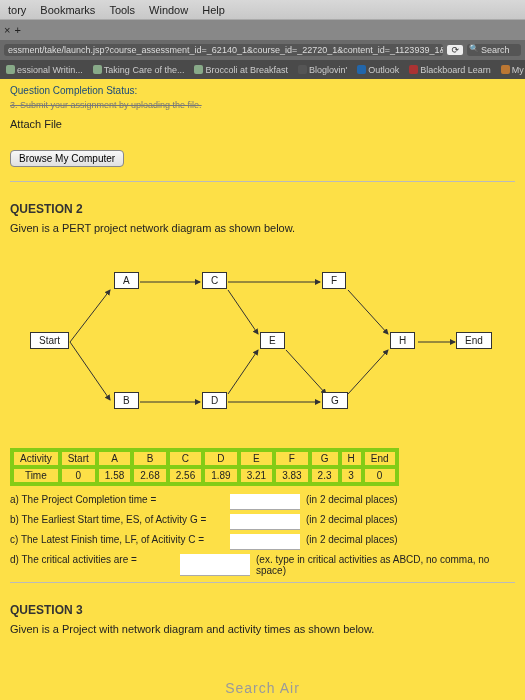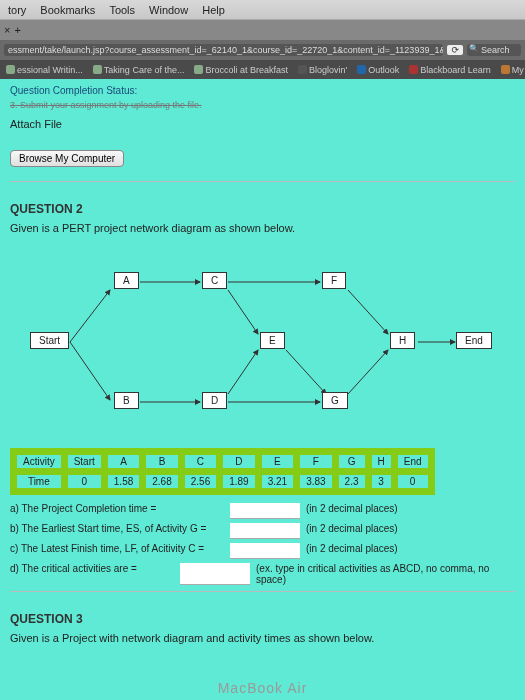--- a/index.html
+++ b/index.html
@@ -8,33 +8,33 @@
 .tabbar { background: #888; height: 20px; display: flex; align-items: center; font-size: 11px; color: #222; padding-left: 4px; }
 .tabbar .close { margin-right: 4px; }
 .urlbar { background: #6a6a6a; height: 20px; display: flex; align-items: center; font-size: 9px; color: #ddd; padding: 0 4px; }
 .urlbar .url { background: #555; border-radius: 3px; padding: 1px 4px; flex: 1; overflow: hidden; white-space: nowrap; }
 .urlbar .refresh { background: #eee; color: #333; padding: 0 4px; border-radius: 2px; margin: 0 4px; }
 .urlbar .search { background: #555; border-radius: 3px; padding: 1px 4px 1px 14px; position: relative; min-width: 54px; }
 .urlbar .search::before { content: "🔍"; position: absolute; left: 2px; top: 0; font-size: 8px; }
 .bookmarks { background: #4a4a4a; height: 19px; display: flex; align-items: center; font-size: 9px; color: #ccc; gap: 10px; padding: 0 6px; white-space: nowrap; overflow: hidden; }
 .bookmarks span { display: flex; align-items: center; gap: 2px; }
 .bkicon { width: 9px; height: 9px; background: #8a8; border-radius: 2px; display: inline-block; }
-.content { background: #5eead4; height: calc(700px - 78px); overflow: auto; padding: 4px 10px 0 10px; color: #222; }
+.content { background: #fde047; height: calc(700px - 78px); overflow: auto; padding: 4px 10px 0 10px; color: #222; }
 .bbstatus { font-size: 10px; color: #1a4a7a; padding: 2px 0; }
 .step { font-size: 9px; color: #777; padding: 2px 0; }
 .attach { display: flex; align-items: flex-start; gap: 20px; margin: 6px 0 14px 0; font-size: 11px; flex-direction: column; }
 .btn { border: 1px solid #888; background: linear-gradient(#f8f8f8,#e0e0e0); padding: 2px 8px; border-radius: 4px; font-size: 10px; }
 .qhdr { font-weight: bold; font-size: 12px; color: #333; border-top: 1px solid #bbb; padding-top: 20px; margin-top: 6px; }
 .qtext { font-size: 11px; padding: 6px 0 8px 0; color: #222; }
 .diagram { height: 200px; position: relative; font-size: 10px; }
 .node { position: absolute; border: 1px solid #333; background: #fff; padding: 2px 8px; text-align: center; }
 .arrows { position: absolute; top: 0; left: 0; width: 100%; height: 100%; }
 .arrows line { stroke: #333; stroke-width: 1; marker-end: url(#ah); }
 .table { border-collapse: collapse; font-size: 10px; margin: 6px 0; }
-.table td { border: 7px solid #84cc16; padding: 1px 6px; text-align: center; }
+.table td { border: 4px solid #84cc16; padding: 1px 6px; text-align: center; }
 .ansrow { font-size: 10px; padding: 2px 0; display: flex; }
 .ansrow .lbl { flex: 0 0 220px; }
 .ansrow .inp { border: none; border-bottom: 1px solid #aaa; width: 70px; margin-right: 6px; }
 .footer { position: absolute; bottom: 0; left: 0; right: 0; text-align: center; color: #9a9a9a; font-size: 14px; pointer-events: none; padding: 4px 0; font-weight: 300; letter-spacing: 1px; }
 </style>
 </head>
 <body>
 
 <div class="menubar">
   <span>tory</span>
@@ -179,13 +179,13 @@
   <div class="ansrow">
       <span class="lbl" style="flex:0 0 170px">d) The critical activities are =</span>
       <input class="inp" style="">
       <span>(ex. type in critical activities as ABCD, no comma, no space)</span>
     </div>
 
   <div class="qhdr" style="margin-top:4px">QUESTION 3</div>
   <div class="qtext">Given is a Project with network diagram and activity times as shown below.</div>
 </div>
 
-<div class="footer">MacBook Air</div>
+<div class="footer">Search Air</div>
 
 </body></html>

